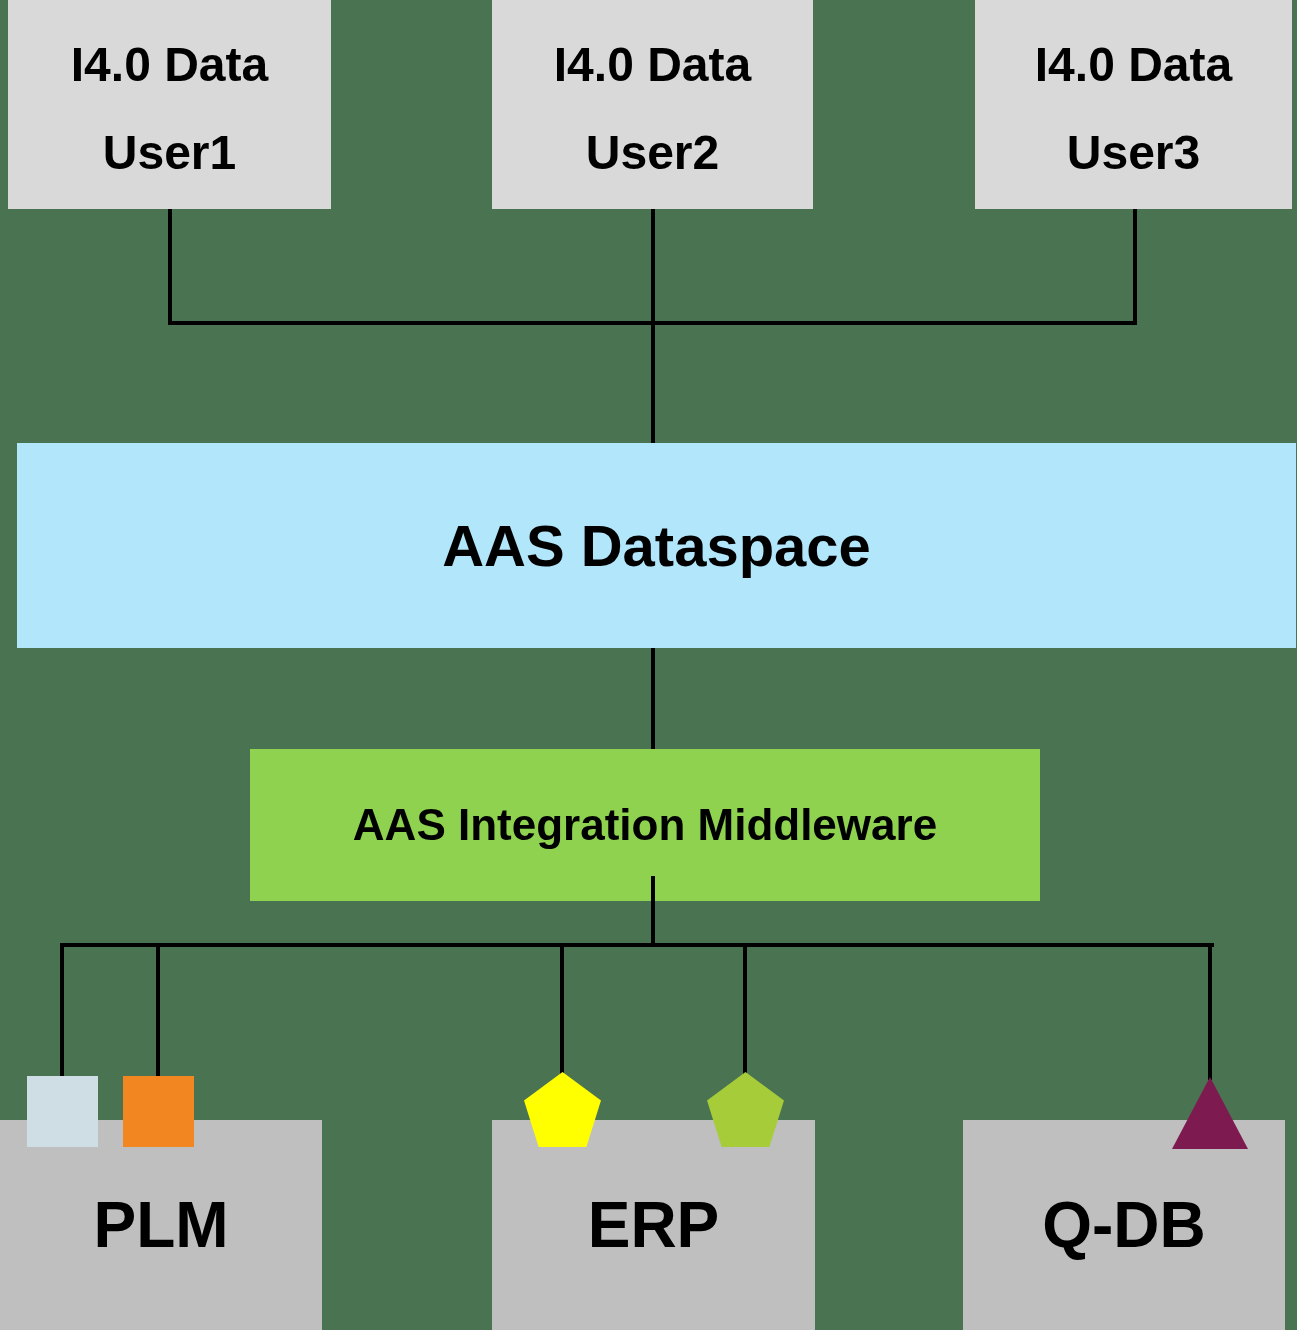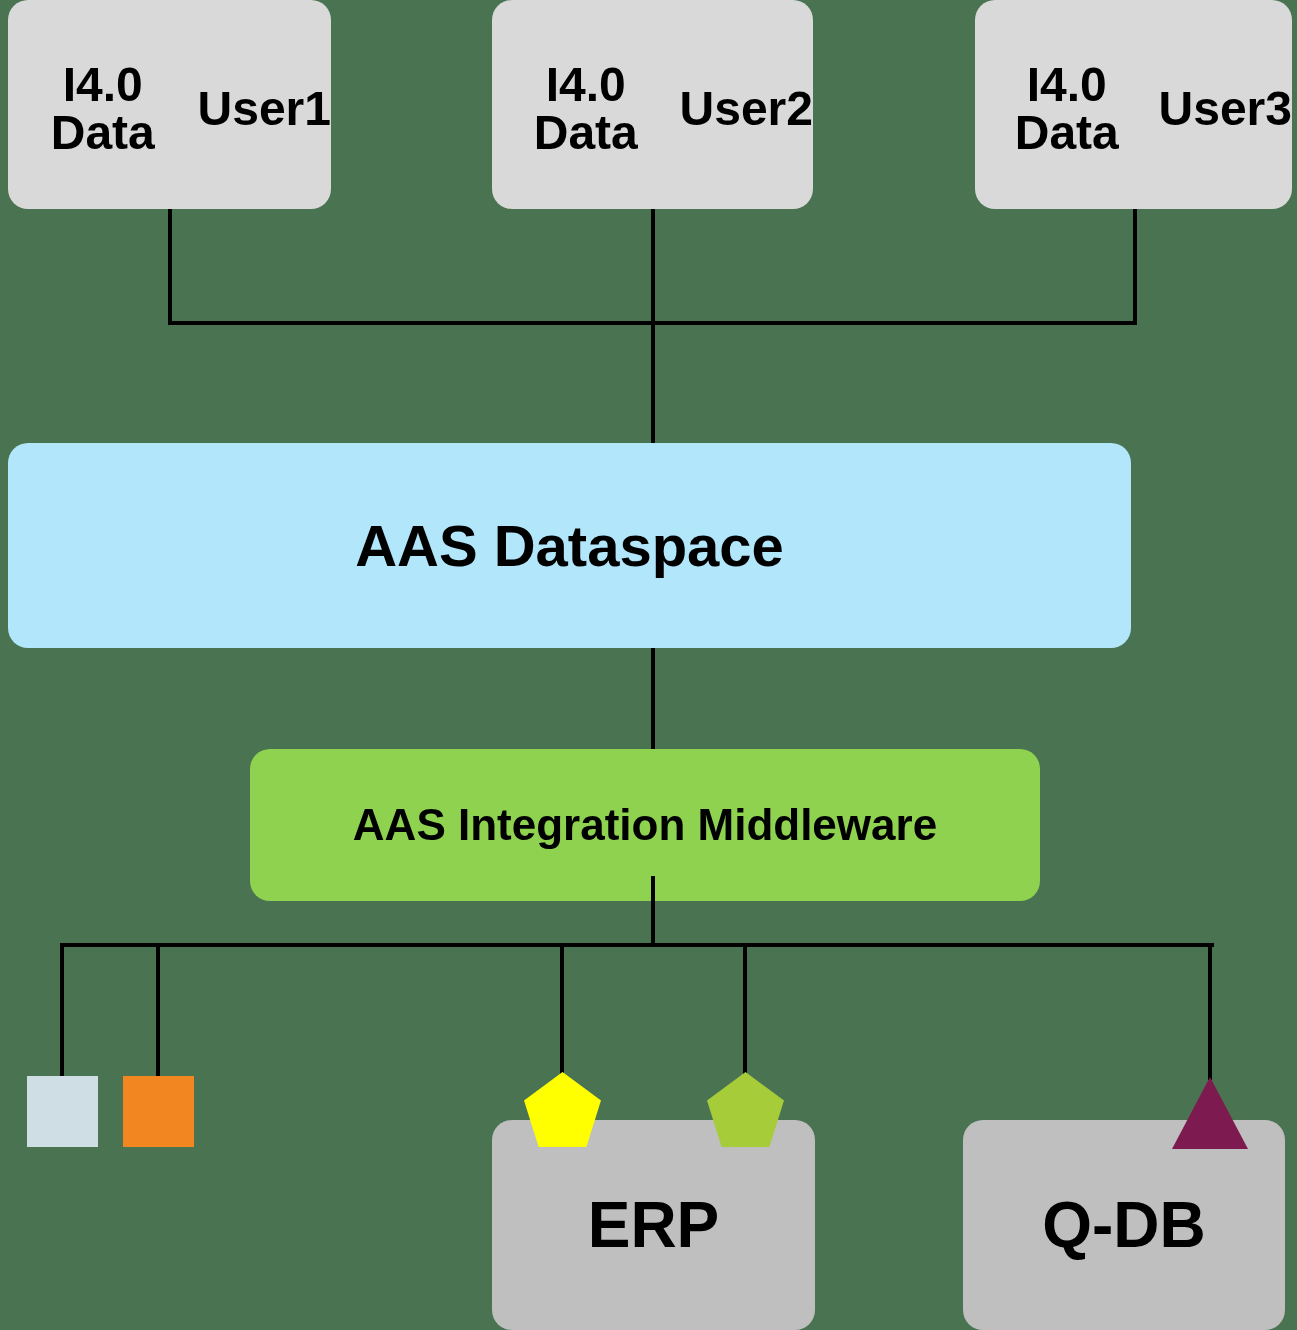--- a/index.html
+++ b/index.html
@@ -11,41 +11,39 @@
   #canvas {
     position: relative;
     width: 1297px;
     height: 1330px;
     background: var(--background, #4a7351);
     overflow: hidden;
   }
   .box {
     position: absolute;
     display: flex;
-    flex-direction: row;
-    align-items: center;
+    flex-direction: column;
     justify-content: center;
     text-align: center;
     color: var(--text, #000);
-    border-radius: 20px;
   }
   .user-box {
     background: var(--top-box, #d9d9d9);
     width: 323px; height: 209px; top: 0;
     font-size: 48px; line-height: 1;
     row-gap: 40px;
     padding-top: 8px;
     box-sizing: border-box;
   }
   #user1 { left: 8px; }
   #user2 { left: 492px; width: 321px; }
   #user3 { left: 975px; width: 317px; }
 
   #dataspace {
-    left: 8px; top: 443px; width: 1123px; height: 205px;
+    left: 17px; top: 443px; width: 1279px; height: 205px;
     background: var(--dataspace, #b1e6fb);
     font-size: 58px;
   }
   #middleware {
     left: 250px; top: 749px; width: 790px; height: 152px;
     background: var(--middleware, #8ed24f);
     font-size: 44px;
   }
   .system-box {
     background: var(--bottom-box, #bfbfbf);
@@ -124,20 +122,23 @@
   <div class="line" style="left:560px; top:943px; width:4px; height:131px;"></div>
   <div class="line" style="left:743px; top:943px; width:4px; height:131px;"></div>
   <div class="line" style="left:1208px; top:943px; width:4px; height:137px;"></div>
 
   <div class="shape" id="sq-lightblue"></div>
   <div class="shape" id="sq-orange"></div>
   <div class="shape pentagon" id="pent-yellow"></div>
   <div class="shape pentagon" id="pent-green"></div>
   <div class="shape" id="tri-purple"></div>
 
+  <div class="box system-box" id="sys-plm">
+    <span>PLM</span>
+  </div>
   <div class="box system-box" id="sys-erp">
     <span>ERP</span>
   </div>
   <div class="box system-box" id="sys-qdb">
     <span>Q-DB</span>
   </div>
 
 </div>
 
 </body></html>

